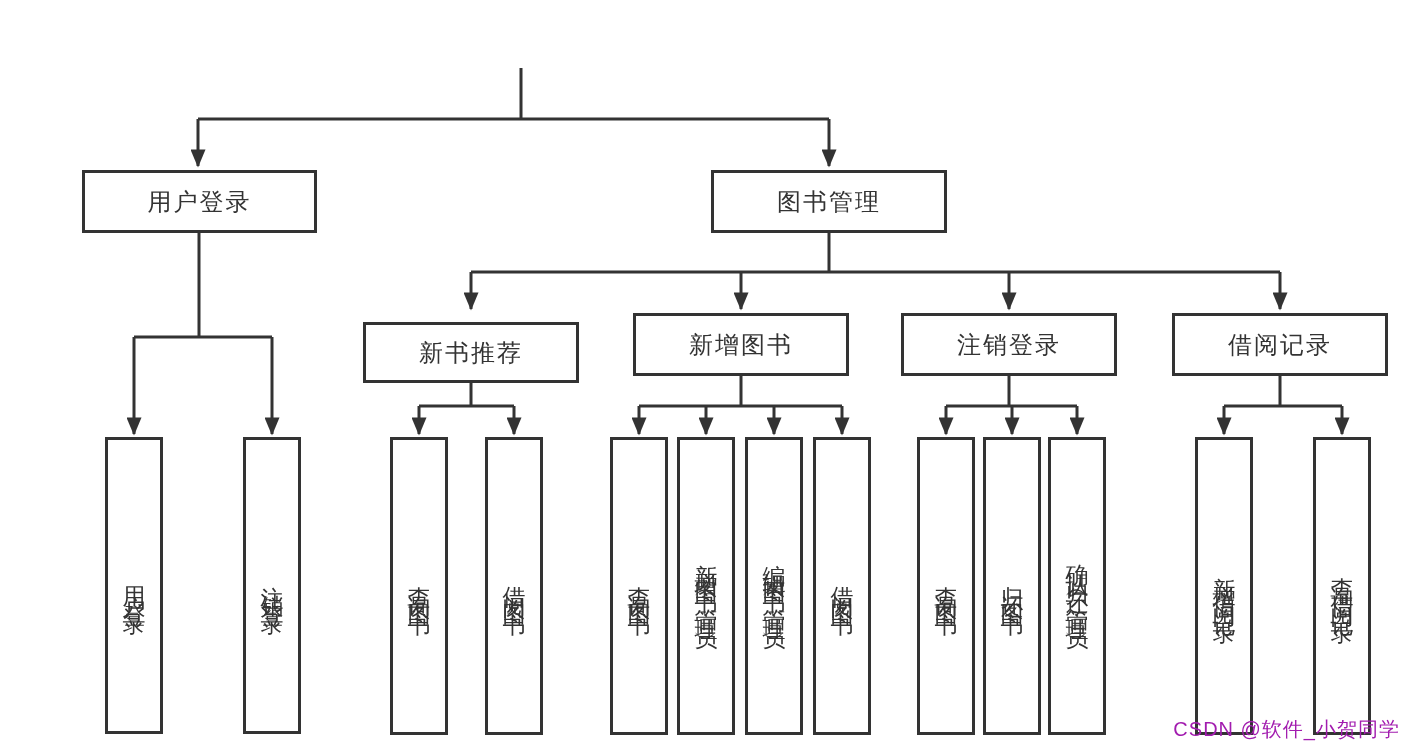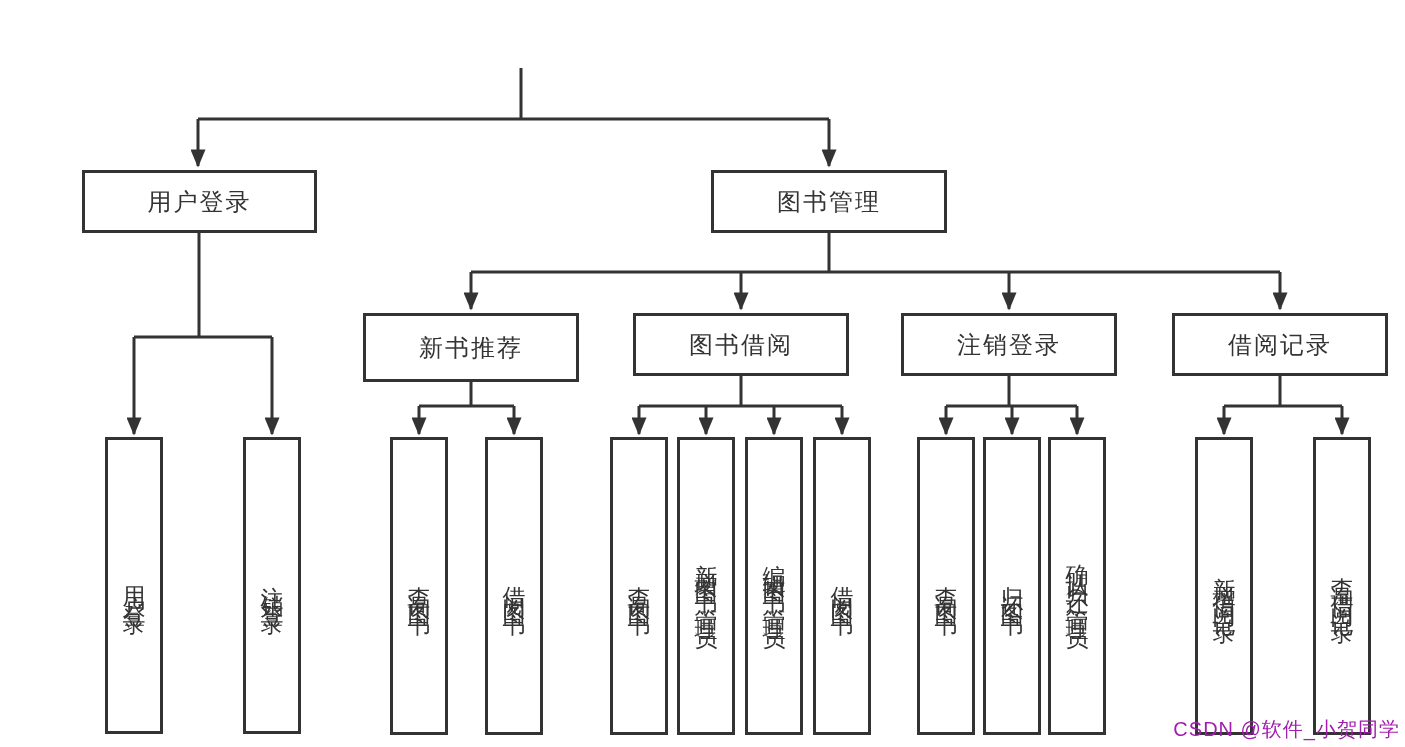--- a/index.html
+++ b/index.html
@@ -102,25 +102,25 @@
   </svg>
 
 
   <div class="node h" style="left:82px; top:170px; width:235px; height:63px">
     <span>用户登录</span>
   </div>
   <div class="node h" style="left:711px; top:170px; width:236px; height:63px">
     <span>图书管理</span>
   </div>
 
-  <div class="node h" style="left:363px; top:313px; width:216px; height:69px">
+  <div class="node h" style="left:363px; top:322px; width:216px; height:61px">
     <span>新书推荐</span>
   </div>
   <div class="node h" style="left:633px; top:313px; width:216px; height:63px">
-    <span>图书借阅</span>
+    <span>新增图书</span>
   </div>
   <div class="node h" style="left:901px; top:313px; width:216px; height:63px">
     <span>注销登录</span>
   </div>
   <div class="node h" style="left:1172px; top:313px; width:216px; height:63px">
     <span>借阅记录</span>
   </div>
 
   <div class="node v" style="left:105px; top:437px; width:58px; height:297px">
     <span>用户登录</span>

